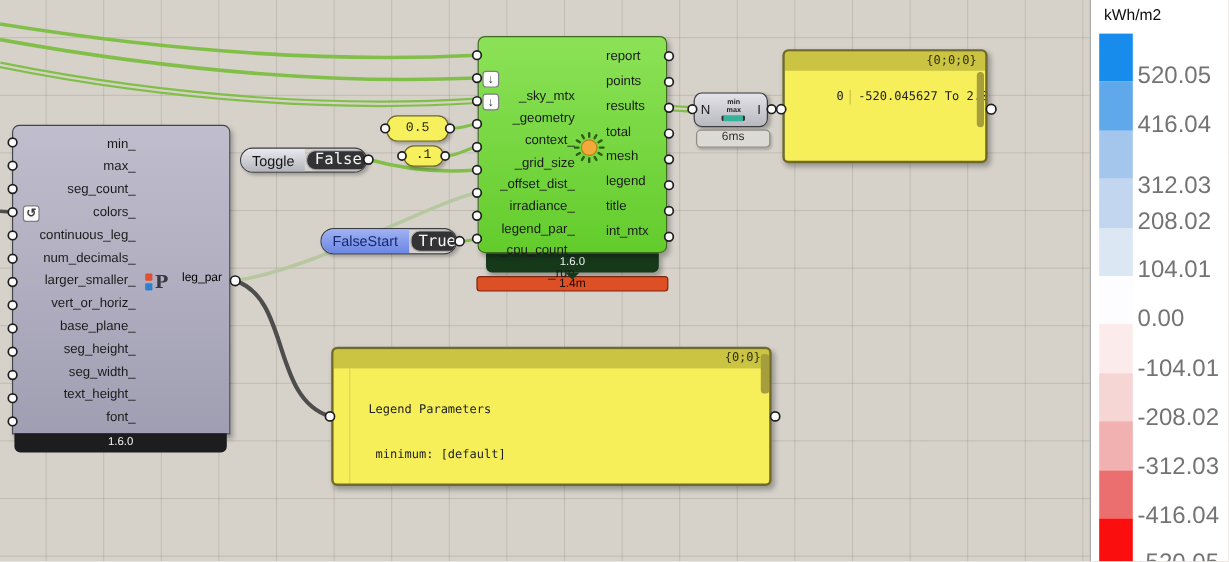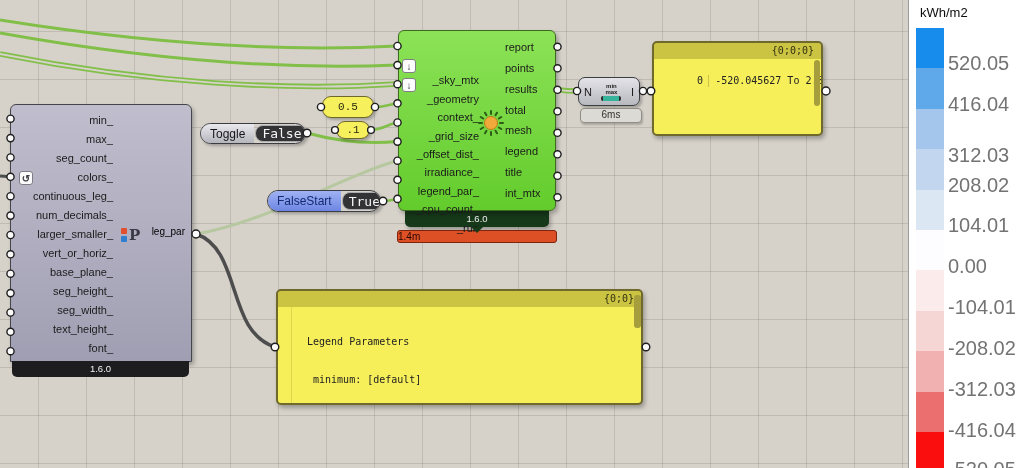--- a/index.html
+++ b/index.html
@@ -21,21 +21,21 @@
   .green-comp{background:linear-gradient(180deg,#8ce257,#63cc2c);border-color:#3c6b1f;}
   .rowcol{position:absolute;display:flex;flex-direction:column;}
   .rowcol .row{flex:1;display:flex;align-items:center;font-size:11px;color:#1b1b1b;}
   .row.r-right{justify-content:flex-end;text-align:right;}
   .row.r-left{justify-content:flex-start;}
   .verbar{position:absolute;border-radius:0 0 5px 5px;color:#f2f2f2;font-size:9.5px;
     text-align:center;line-height:15px;}
   .v-black{background:#1d1d1f;}
   .v-green{background:#16391a;}
   .runbar{position:absolute;background:#dd4f24;border:1px solid #7c2610;border-radius:3px;
-    color:#260902;font-size:10px;line-height:12px;box-sizing:border-box;}
+    color:#260902;font-size:10px;text-align:center;line-height:12px;box-sizing:border-box;}
   .notch{position:absolute;width:0;height:0;border-left:6px solid transparent;
     border-right:6px solid transparent;border-top:6px solid #16391a;}
   .modbox{position:absolute;width:14px;height:14px;background:#fcfcfc;border:1px solid #7e7e84;
     border-radius:3px;font-size:10px;font-weight:bold;color:#3c3c42;text-align:center;
     line-height:13px;box-sizing:border-box;}
   .lp-icon{position:absolute;display:flex;align-items:center;gap:2px;}
   .lp-sq{width:6px;height:6px;border-radius:1px;}
   .lp-p{font-family:"DejaVu Serif",serif;font-size:15px;font-weight:bold;color:#3a3a46;}
 
   .capsule{position:absolute;display:flex;align-items:stretch;border:1.5px solid #3b3d41;

